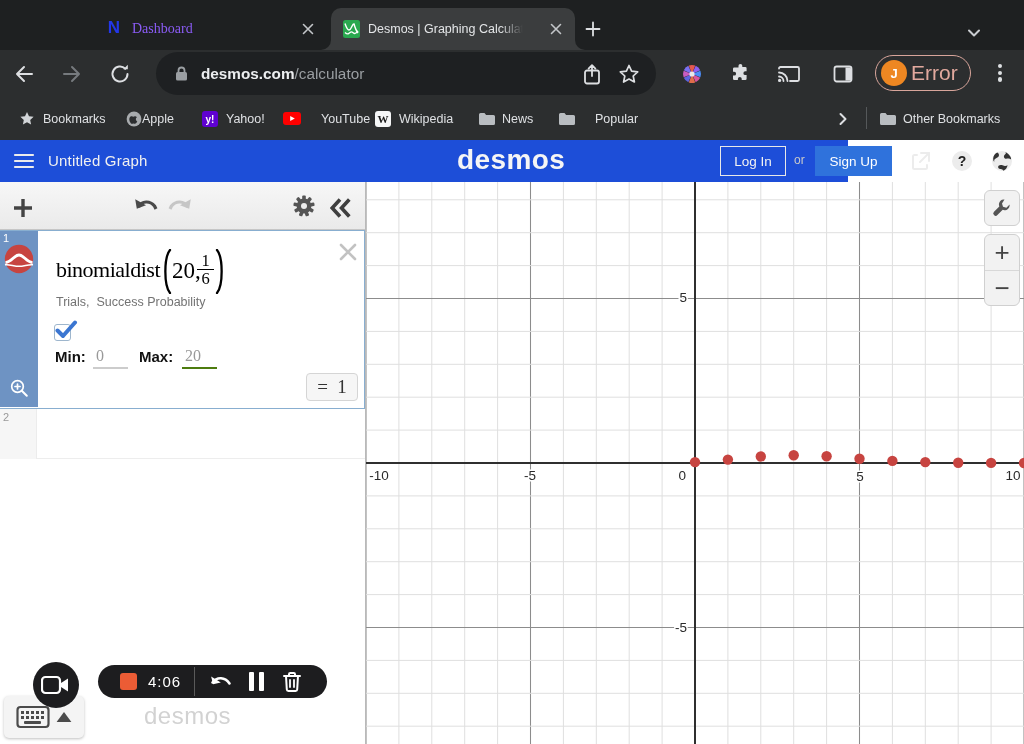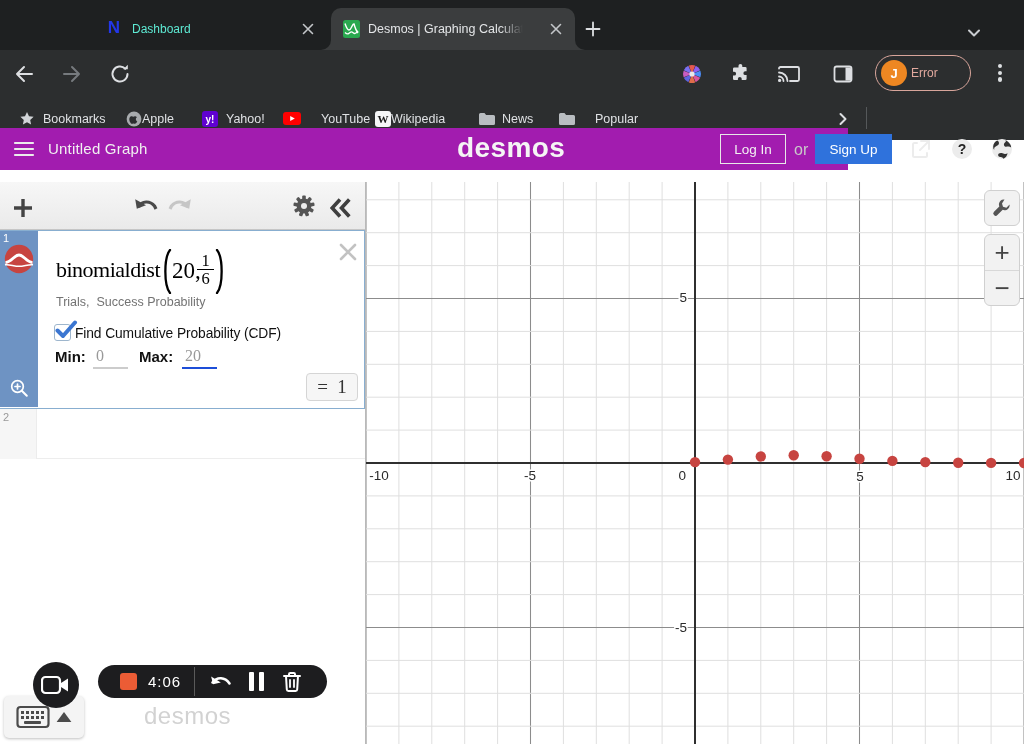--- a/index.html
+++ b/index.html
@@ -7,21 +7,21 @@
 .flex { display:flex; align-items:center; }
 </style></head>
 <body>
 <div class="abs" style="left:0;top:0;width:1024px;height:744px;background:#fff">
 
 <div class="abs" style="left:0;top:0;width:1024px;height:50px;background:#1e2021">
   <div class="abs flex" style="left:88px;top:8px;width:240px;height:42px;">
     <span style="margin-left:16px"><svg width="20" height="22" viewBox="0 0 20 22" style="">
             <text x="10" y="17" text-anchor="middle" font-family="Liberation Sans" font-size="17" font-weight="bold" fill="#2337e8" style="filter:blur(0.4px)">N</text>
           </svg></span>
-    <span style="margin-left:8px;color:#5eead4;font-size:12px;">Dashboard</span>
+    <span style="margin-left:8px;color:#8b5cf6;font-size:14px;font-family:Liberation Serif, serif;">Dashboard</span>
     <span style="margin-left:auto;margin-right:14px;display:flex">
           <svg width="12" height="12" viewBox="0 0 12 12" style="">
             <path d="M1.5 1.5l9 9M10.5 1.5l-9 9" stroke="#c3c6c9" stroke-width="1.6" stroke-linecap="round"></path>
           </svg>
         </span>
   </div>
   <div class="abs flex" style="left:331px;top:8px;width:244px;height:42px;background:#3b3d3e;border-radius:10px 10px 0 0;">
     <span style="margin-left:12px;display:flex">
           <svg width="17" height="18" viewBox="0 0 17 18" style="">
             <rect width="17" height="18" rx="2.5" fill="#2aa84f"></rect>
@@ -57,20 +57,40 @@
   <div class="abs" style="left:13px;top:13px"><svg width="22" height="22" viewBox="0 0 22 22" style="">
           <path d="M4 11h15M4 11l7-7M4 11l7 7" stroke="#dddfe2" stroke-width="2" fill="none" stroke-linecap="round" stroke-linejoin="round"></path>
         </svg></div>
   <div class="abs" style="left:61px;top:13px"><svg width="22" height="22" viewBox="0 0 22 22" style="">
           <path d="M18 11H3M18 11l-7-7M18 11l-7 7" stroke="#767a7e" stroke-width="2" fill="none" stroke-linecap="round" stroke-linejoin="round"></path>
         </svg></div>
   <div class="abs" style="left:109px;top:13px"><svg width="22" height="22" viewBox="0 0 22 22" style="">
           <path d="M18.5 11a7.5 7.5 0 1 1-2.2-5.3" stroke="#dddfe2" stroke-width="2" fill="none" stroke-linecap="round"></path>
           <path d="M18.8 1.8v4.4h-4.4z" fill="#dddfe2"></path>
         </svg></div>
+  <div class="abs flex" style="left:156px;top:2px;width:500px;height:43px;background:#1e2022;border-radius:22px;">
+    <span style="margin-left:19px;display:flex">
+          <svg width="13" height="15" viewBox="0 0 13 15" style="">
+            <rect x="1" y="6" width="11" height="8.5" rx="1.5" fill="#9b9fa3"></rect>
+            <path d="M3.5 6V4.5a3 3 0 0 1 6 0V6" stroke="#9b9fa3" stroke-width="1.8" fill="none"></path>
+          </svg>
+        </span>
+    <span style="margin-left:13px;font-size:15.3px;color:#eceef0;font-weight:bold;letter-spacing:0px">desmos.com<span style="color:#9a9ea2;font-weight:normal">/calculator</span></span>
+    <span style="margin-left:auto;display:flex">
+          <svg width="18" height="22" viewBox="0 0 18 22" style="">
+            <rect x="2" y="7.5" width="14" height="13" rx="2" stroke="#dddfe2" stroke-width="1.8" fill="none"></rect>
+            <path d="M9 13V2.2M9 2.2L5.6 5.6M9 2.2l3.4 3.4" stroke="#dddfe2" stroke-width="1.8" fill="none" stroke-linecap="round" stroke-linejoin="round"></path>
+          </svg>
+        </span>
+    <span style="margin-left:17px;margin-right:16px;display:flex">
+          <svg width="22" height="22" viewBox="0 0 22 22" style="">
+            <path d="M11 2.5l2.6 5.6 6.1.7-4.5 4.2 1.2 6-5.4-3-5.4 3 1.2-6L2.3 8.8l6.1-.7z" stroke="#dddfe2" stroke-width="1.7" fill="none" stroke-linejoin="round"></path>
+          </svg>
+        </span>
+  </div>
   <div class="abs" style="left:681px;top:13px"><svg width="22" height="22" viewBox="0 0 22 22" style="">
           <path d="M11 11 L7.8 2.6 A9.2 9.2 0 0 1 14.2 2.6 z" fill="#e4584f" transform="rotate(0 11 11)"></path>
           <path d="M11 11 L7.8 2.6 A9.2 9.2 0 0 1 14.2 2.6 z" fill="#8e5ff0" transform="rotate(45 11 11)"></path>
           <path d="M11 11 L7.8 2.6 A9.2 9.2 0 0 1 14.2 2.6 z" fill="#4b8df8" transform="rotate(90 11 11)"></path>
           <path d="M11 11 L7.8 2.6 A9.2 9.2 0 0 1 14.2 2.6 z" fill="#d6549e" transform="rotate(135 11 11)"></path>
           <path d="M11 11 L7.8 2.6 A9.2 9.2 0 0 1 14.2 2.6 z" fill="#e06c4b" transform="rotate(180 11 11)"></path>
           <path d="M11 11 L7.8 2.6 A9.2 9.2 0 0 1 14.2 2.6 z" fill="#5f63e0" transform="rotate(225 11 11)"></path>
           <path d="M11 11 L7.8 2.6 A9.2 9.2 0 0 1 14.2 2.6 z" fill="#c95cc0" transform="rotate(270 11 11)"></path>
           <path d="M11 11 L7.8 2.6 A9.2 9.2 0 0 1 14.2 2.6 z" fill="#7b6ff0" transform="rotate(315 11 11)"></path>
           <circle cx="11" cy="11" r="2.6" fill="#e8e8e8"></circle>
@@ -82,21 +102,21 @@
           <path d="M2 5.5A1.5 1.5 0 0 1 3.5 4h17A1.5 1.5 0 0 1 22 5.5v11a1.5 1.5 0 0 1-1.5 1.5H13" stroke="#dddfe2" stroke-width="1.8" fill="none" stroke-linecap="round"></path>
 <path d="M2 9.5a8.5 8.5 0 0 1 8.5 8.5M2 13.5a4.5 4.5 0 0 1 4.5 4.5" stroke="#dddfe2" stroke-width="1.8" fill="none" stroke-linecap="round"></path>
 <circle cx="2.6" cy="17.4" r="1.6" fill="#dddfe2"></circle>
         </svg></div>
   <div class="abs" style="left:832px;top:13px"><svg width="22" height="22" viewBox="0 0 22 22" style="">
           <rect x="2.5" y="3.5" width="17" height="15" rx="2.2" stroke="#dddfe2" stroke-width="1.8" fill="none"></rect>
           <path d="M13.5 4.4h4.1a1.4 1.4 0 0 1 1.4 1.4v10.4a1.4 1.4 0 0 1-1.4 1.4h-4.1z" fill="#dddfe2"></path>
         </svg></div>
   <div class="abs flex" style="left:875px;top:55.5px;width:96px;height:36px;border:1px solid #d8a59b;border-radius:18px;top:5px;">
     <span class="flex" style="margin-left:5px;width:26px;height:26px;border-radius:50%;background:#ee8722;color:#fff;font-size:13px;font-weight:bold;justify-content:center">J</span>
-    <span style="margin-left:4px;color:#e2a99e;font-size:12px;">Error</span>
+    <span style="margin-left:4px;color:#e2a99e;font-size:21px;">Error</span>
   </div>
   <div class="abs" style="left:998px;top:63px;width:4.4px;top:14px;">
     <div style="width:4.4px;height:4.4px;border-radius:50%;background:#dddfe2;margin-bottom:2.2px"></div>
     <div style="width:4.4px;height:4.4px;border-radius:50%;background:#dddfe2;margin-bottom:2.2px"></div>
     <div style="width:4.4px;height:4.4px;border-radius:50%;background:#dddfe2"></div>
   </div>
 </div>
 
 <div class="abs" style="left:0;top:97px;width:1024px;height:43px;background:#2c2e2f;font-size:12.5px;color:#dfe1e4">
   <div class="abs flex" style="left:19px;top:0;height:43px">
@@ -124,50 +144,56 @@
           <rect width="18" height="13" rx="3" fill="#f00"></rect>
           <path d="M7.2 4l4.6 2.5-4.6 2.5z" fill="#fff"></path>
         </svg>
         <span style="margin-left:20px">YouTube</span>
       </div>
   <div class="abs flex" style="left:375px;top:0;height:43px">
         <svg width="16" height="16" viewBox="0 0 16 16" style="">
           <rect width="16" height="16" rx="3" fill="#f5f6f7"></rect>
           <text x="8" y="12" font-family="Liberation Serif" font-size="11" font-weight="bold" fill="#1b1b1b" text-anchor="middle">W</text>
         </svg>
-        <span style="">Wikipedia</span>
+        <span style="margin-left:8px">Wikipedia</span>
       </div>
   <div class="abs flex" style="left:478px;top:0;height:43px">
         <svg width="17" height="14" viewBox="0 0 17 14">
           <path d="M1 2.5A1.5 1.5 0 0 1 2.5 1h4l1.6 2h7.4A1.5 1.5 0 0 1 17 4.5v7a1.5 1.5 0 0 1-1.5 1.5h-13A1.5 1.5 0 0 1 1 11.5z" fill="#b9bdc1"></path>
         </svg>
         <span style="margin-left:7px">News</span>
       </div>
   <div class="abs flex" style="left:558px;top:0;height:43px">
         <svg width="17" height="14" viewBox="0 0 17 14">
           <path d="M1 2.5A1.5 1.5 0 0 1 2.5 1h4l1.6 2h7.4A1.5 1.5 0 0 1 17 4.5v7a1.5 1.5 0 0 1-1.5 1.5h-13A1.5 1.5 0 0 1 1 11.5z" fill="#b9bdc1"></path>
         </svg>
         <span style="margin-left:20px">Popular</span>
       </div>
   <div class="abs flex" style="left:836px;top:0;height:43px">
         <svg width="14" height="14" viewBox="0 0 14 14" style="">
           <path d="M4.5 2l5 5-5 5" stroke="#dddfe2" stroke-width="2" fill="none" stroke-linecap="round" stroke-linejoin="round"></path>
         </svg>
       </div>
   <div class="abs" style="left:866px;top:10px;width:1px;height:22px;background:#55585a"></div>
-</div>
-
-<div class="abs" style="left:0;top:128px;width:848px;height:42px;background:#a21caf">
+  <div class="abs flex" style="left:879px;top:0;height:43px">
+        <svg width="17" height="14" viewBox="0 0 17 14">
+          <path d="M1 2.5A1.5 1.5 0 0 1 2.5 1h4l1.6 2h7.4A1.5 1.5 0 0 1 17 4.5v7a1.5 1.5 0 0 1-1.5 1.5h-13A1.5 1.5 0 0 1 1 11.5z" fill="#b9bdc1"></path>
+        </svg>
+        <span style="margin-left:7px">Other Bookmarks</span>
+      </div>
+</div>
+
+<div class="abs" style="left:0;top:140px;width:848px;height:42px;background:#1d4ed8">
   <div class="abs" style="left:12px;top:9px"><svg width="24" height="24" viewBox="0 0 24 24" style="">
           <path d="M3 6h18M3 12h18M3 18h18" stroke="#ececec" stroke-width="2.2" stroke-linecap="round"></path>
         </svg></div>
   <div class="abs" style="left:48px;top:12px;font-size:15px;letter-spacing:0.2px;color:#f0f0f0">Untitled Graph</div>
   <div class="abs" style="left:457px;top:4px;font-size:28px;color:#f5f5f5;letter-spacing:0.4px;font-weight:bold">desmos</div>
   <div class="abs flex" style="left:720px;top:6px;width:66px;height:30px;border:1px solid #e8e8e8;border-radius:0;justify-content:center;color:#f2f2f2;font-size:13.5px">Log In</div>
-  <div class="abs" style="left:794px;top:13px;font-size:16px;color:#c9c9c9">or</div>
+  <div class="abs" style="left:794px;top:13px;font-size:12px;color:#c9c9c9">or</div>
   <div class="abs flex" style="left:815px;top:6px;width:77px;height:30px;background:#2f72dc;border-radius:0;justify-content:center;color:#fff;font-size:13.5px">Sign Up</div>
   <div class="abs" style="left:909px;top:9px"><svg width="24" height="24" viewBox="0 0 24 24" style="">
           <path d="M8 6H5.5A1.5 1.5 0 0 0 4 7.5v11A1.5 1.5 0 0 0 5.5 20h11a1.5 1.5 0 0 0 1.5-1.5V16" stroke="#ececec" stroke-width="2" fill="none" stroke-linecap="round"></path>
           <path d="M12 4h8v8" fill="none" stroke="#ececec" stroke-width="2" stroke-linecap="round" stroke-linejoin="round"></path>
           <path d="M20 4l-9 9" stroke="#ececec" stroke-width="2" stroke-linecap="round"></path>
         </svg></div>
   <div class="abs" style="left:951px;top:10px"><svg width="22" height="22" viewBox="0 0 22 22" style="">
           <circle cx="11" cy="11" r="10" fill="#ececec"></circle>
           <text x="11" y="16" text-anchor="middle" font-family="Liberation Sans" font-size="14" font-weight="bold" fill="#222">?</text>
         </svg></div>
@@ -309,26 +335,25 @@
     </div>
     <div class="abs" style="left:215px;top:18px"><svg width="13" height="45" viewBox="0 0 13 45">
             <path d="M2 1 C8.2 8.5 8.2 36.5 2 44" stroke="#000" stroke-width="2.3" fill="none" stroke-linecap="round"></path>
           </svg></div>
     <div class="abs" style="left:56px;top:64px;font-size:12.5px;color:#737373">Trials,&nbsp; Success Probability</div>
 
     <div class="abs" style="left:54px;top:93px;width:17px;height:17px;background:#fff;border:1.4px solid #9eb6cd;border-radius:3px"></div>
     <div class="abs" style="left:54px;top:89px"><svg width="24" height="22" viewBox="0 0 24 22" style="">
             <path d="M3.5 10.5L9 16L21 2.5" stroke="#3b76d1" stroke-width="4" fill="none" stroke-linecap="round" stroke-linejoin="round"></path>
           </svg></div>
-    <div class="abs" style="left:75px;top:95px;font-size:13.8px;letter-spacing:-0.1px;color:#111">Find Cumulative Probability (CDF)</div>
 
     <div class="abs" style="left:55px;top:117px;font-size:15px;font-weight:bold;color:#111">Min:</div>
     <div class="abs" style="left:93px;top:116px;width:35px;text-align:left;padding-left:3px;font-family:'Liberation Serif',serif;font-size:16px;color:#999;border-bottom:2px solid #ccc;padding-bottom:2px">0</div>
     <div class="abs" style="left:139px;top:117px;font-size:15px;font-weight:bold;color:#111">Max:</div>
-    <div class="abs" style="left:182px;top:116px;width:35px;text-align:left;padding-left:3px;font-family:'Liberation Serif',serif;font-size:16px;color:#999;border-bottom:2px solid #1d4ed8;padding-bottom:2px">20</div>
+    <div class="abs" style="left:182px;top:116px;width:35px;text-align:left;padding-left:3px;font-family:'Liberation Serif',serif;font-size:16px;color:#999;border-bottom:2px solid #4d7c0f;padding-bottom:2px">20</div>
 
     <div class="abs flex" style="left:306px;top:142px;width:52px;height:28px;background:#f6f6f6;border:1px solid #d5d5d5;border-radius:4px;justify-content:center;font-family:'Liberation Serif',serif;font-size:19px;color:#333">=&nbsp;&nbsp;1</div>
   </div>
 
   <div class="abs" style="left:0;top:227px;width:365px;height:50px;background:#fff;border-bottom:1px solid #ededed">
     <div class="abs" style="left:0;top:0;width:37px;height:50px;background:#f6f6f6;border-right:1px solid #ececec">
       <div class="abs" style="left:3px;top:2px;font-size:11px;color:#999">2</div>
     </div>
   </div>
 </div>

